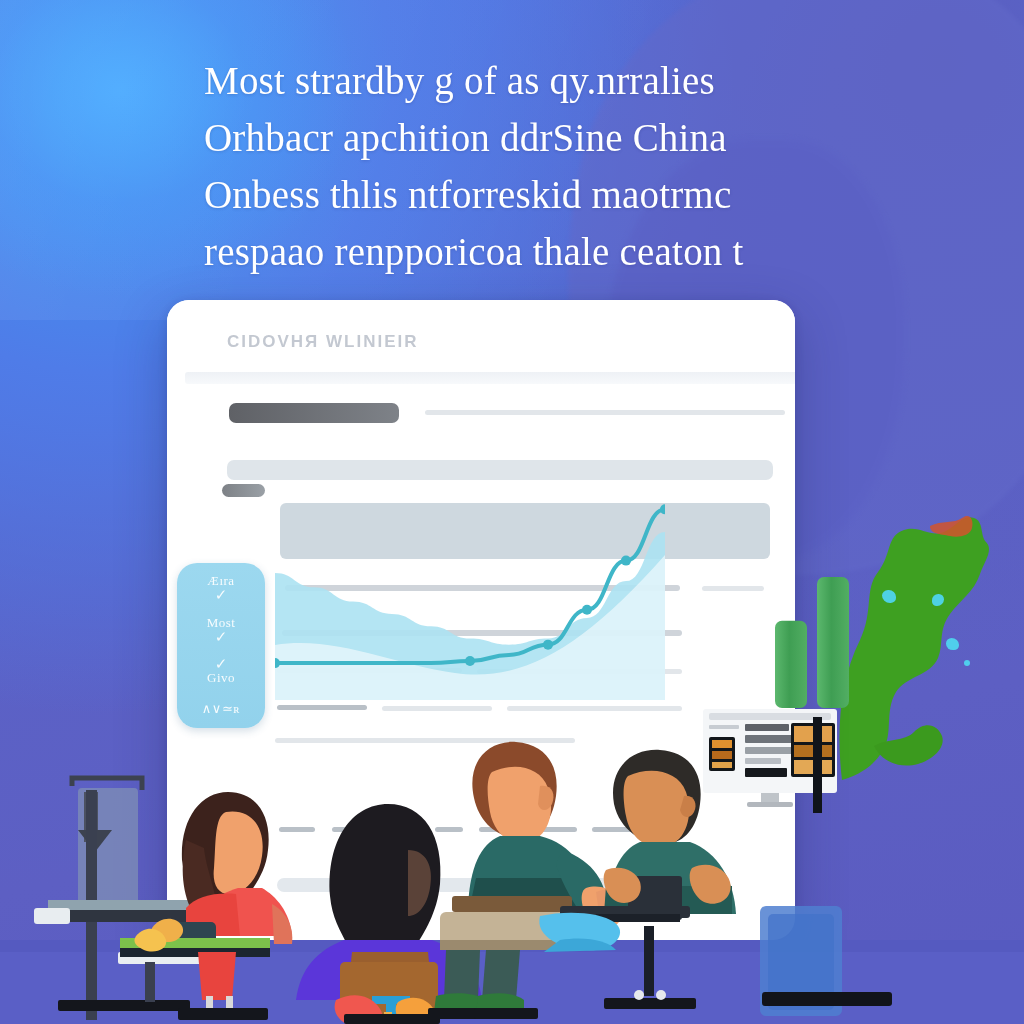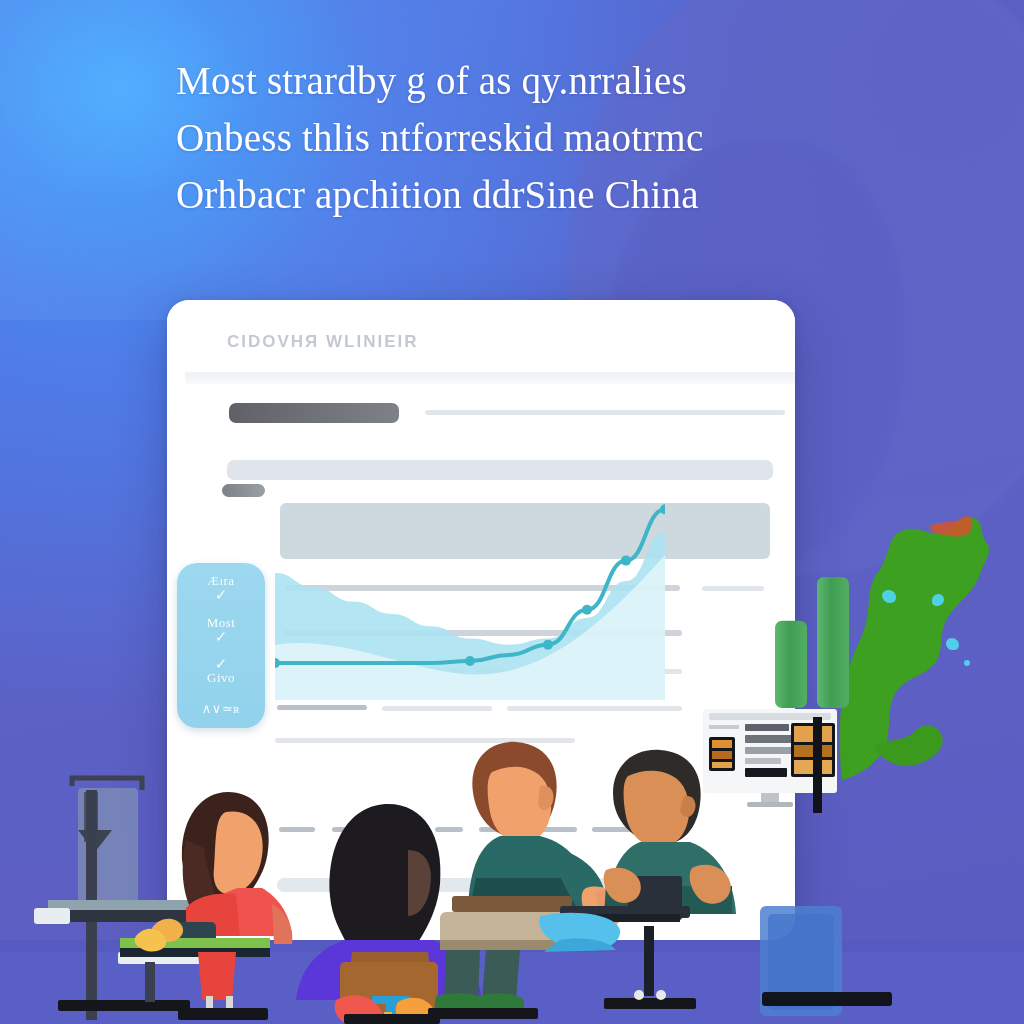--- a/index.html
+++ b/index.html
@@ -46,21 +46,21 @@
   .map-green { position:absolute; right:0; top:480px; width:190px; height:330px; }
   .sparkle { position:absolute; background:#4fd4ee; opacity:.95; }
   .sp1 { left:882px; top:590px; width:14px; height:13px; border-radius:45% 55% 40% 60%; }
   .sp2 { left:932px; top:594px; width:12px; height:12px; border-radius:55% 45% 60% 40%; }
   .sp3 { left:946px; top:638px; width:13px; height:12px; border-radius:45% 60% 40% 55%; }
   .sp4 { left:964px; top:660px; width:6px; height:6px; border-radius:50%; }
   .sp5 { left:898px; top:960px; width:9px; height:9px; border-radius:50%; background:#6fd0ff; }
 
   
   .headline {
-    position:absolute; left:176px; top:52px; width:700px;
+    position:absolute; left:204px; top:52px; width:700px;
     color:#ffffff;
     font-family:"Liberation Serif", serif;
     font-size:39px; line-height:57px; font-weight:400;
     letter-spacing:.2px;
     text-shadow:0 1px 3px rgba(30,40,110,.22);
   }
   .headline .ln { display:block; white-space:nowrap; }
 
   
   .card {
@@ -156,22 +156,23 @@
   </svg>
 
   <span class="sparkle sp1"></span>
   <span class="sparkle sp2"></span>
   <span class="sparkle sp3"></span>
   <span class="sparkle sp4"></span>
   <span class="sparkle sp5"></span>
 
   <div class="headline">
     <span class="ln">Most strardby g of as qy.nrralies</span>
+    <span class="ln">Orhbacr apchition ddrSine China</span>
     <span class="ln">Onbess thlis ntforreskid maotrmc</span>
-    <span class="ln">Orhbacr apchition ddrSine China</span>
+    <span class="ln">respaao renpporicoa thale ceaton t</span>
   </div>
 
   <div class="card">
 
     <div class="card-header"></div>
     <div class="card-title">CIDOVHЯ WLINIEIR</div>
     <div class="header-rule"></div>
 
     <div class="sk sk-dark" style="left:62px;  top:103px; width:170px;"></div>
     <div class="sk sk-line-l" style="left:258px; top:110px; width:360px;"></div>

